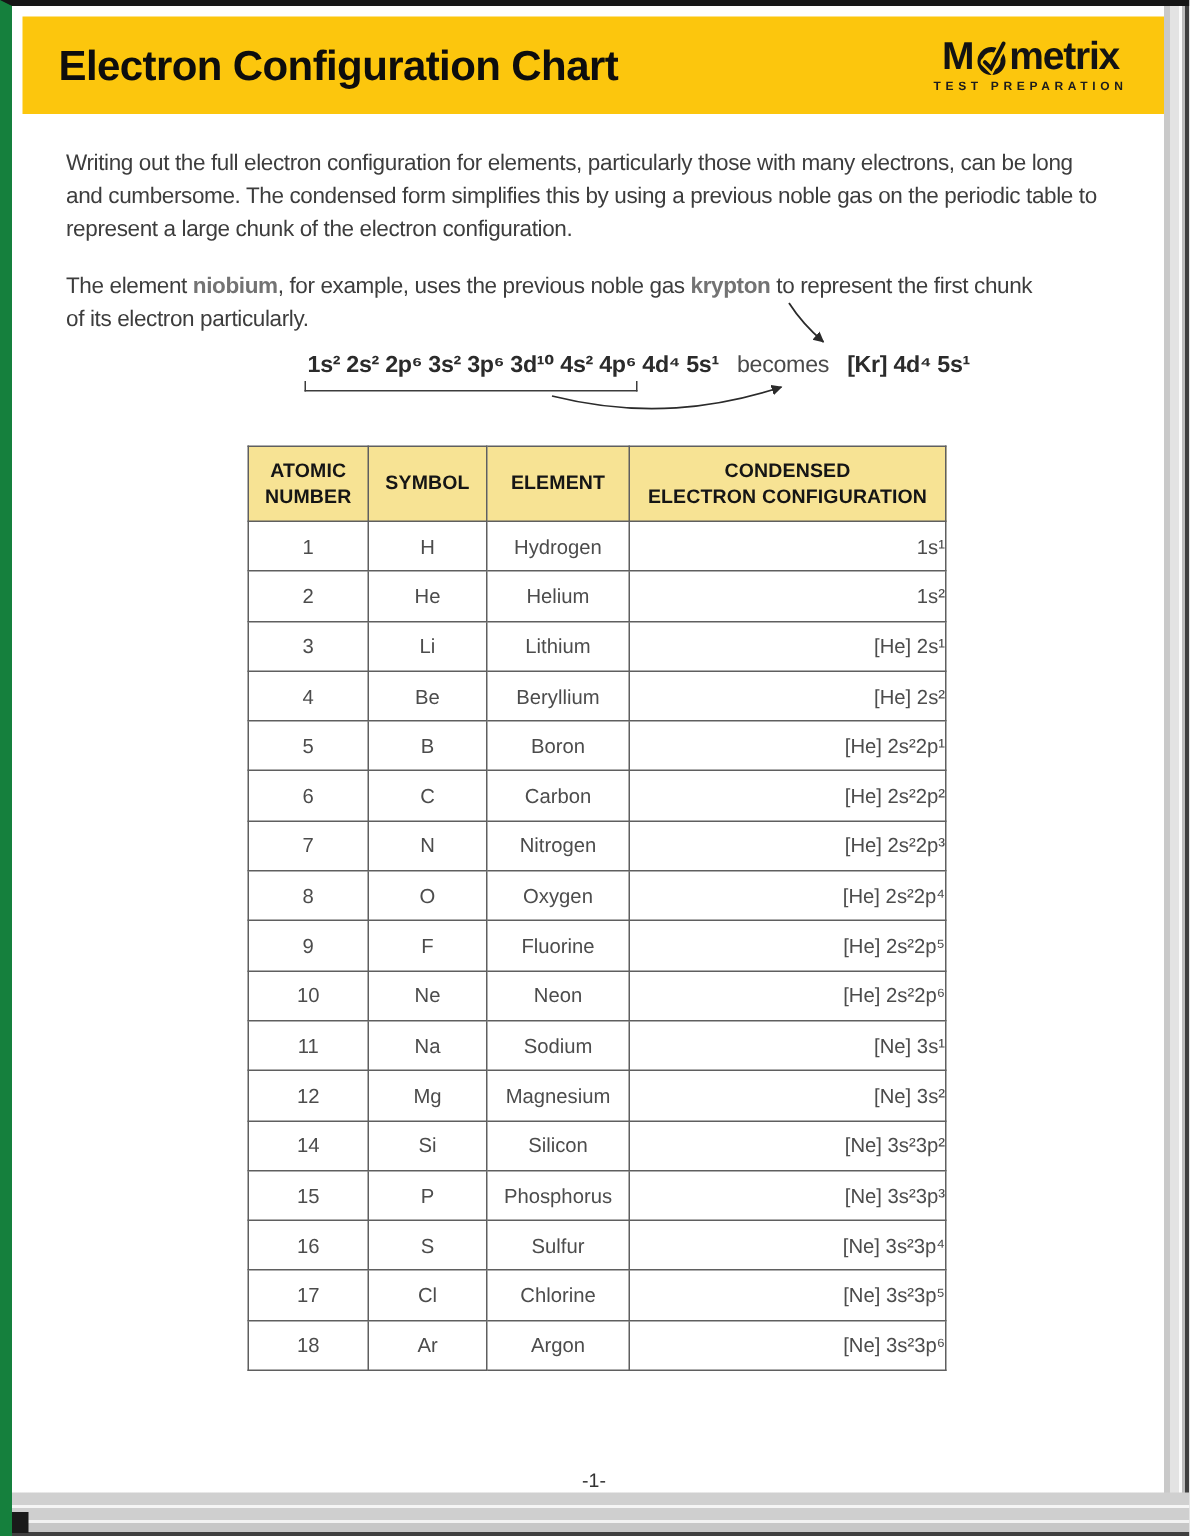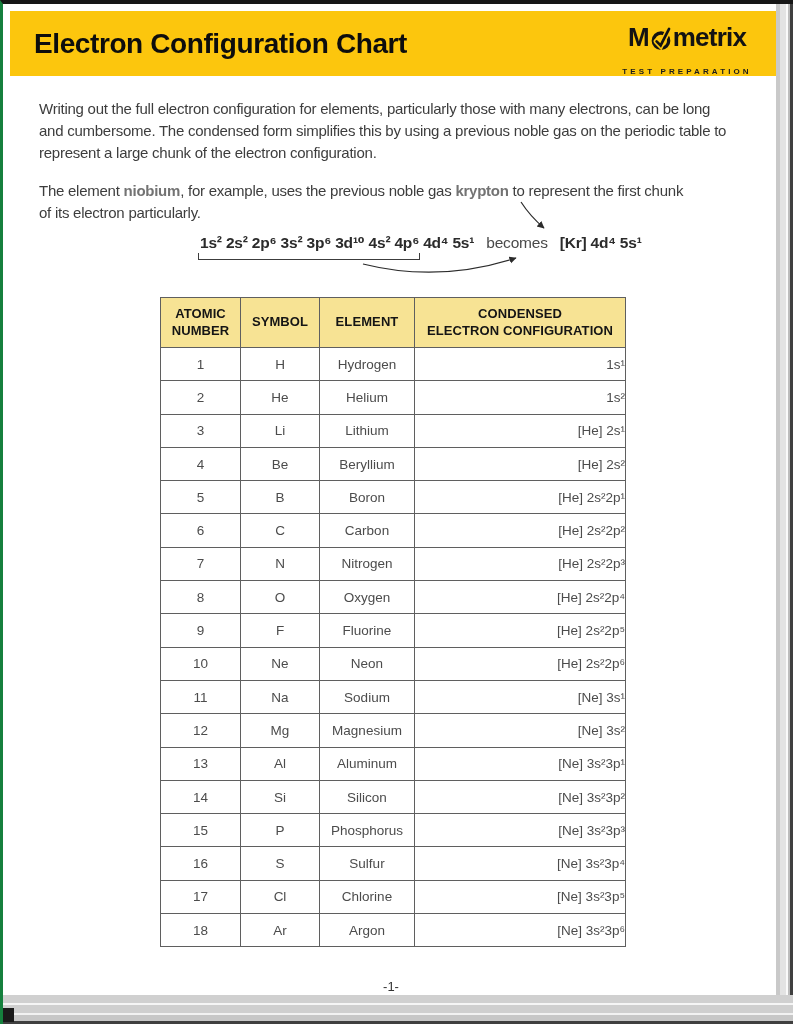--- a/index.html
+++ b/index.html
@@ -2,21 +2,21 @@
 <html><head>
 <meta charset="utf-8">
 <style>
   * { margin:0; padding:0; box-sizing:border-box; }
   html,body { background:#ffffff; }
   body { font-family:"Liberation Sans","DejaVu Sans",sans-serif; }
 
   .frame {
     position:relative; width:793px; height:1024px; overflow:hidden;
     background:#ffffff;
-    border-left:3px solid #15803d; border-top:4px solid #161616;
+    border-left:8px solid #15803d; border-top:4px solid #161616;
   }
 
   
   .edge-right {
     position:absolute; top:0; right:0; bottom:0; width:17px;
     background:linear-gradient(to right,
       #c9c9c9 0 4px, #e3e3e3 4px 10px, #fafafa 10px 12px,
       #bdbdbd 12px 14px, #3f3f3f 14px 17px);
   }
   .edge-bottom {
@@ -39,21 +39,21 @@
     position:absolute; left:24px; top:0; line-height:65px;
     font-size:28px; font-weight:800; color:#0d0d0d; letter-spacing:-0.4px;
   }
   .logo { position:absolute; right:18px; top:13px; width:142px; text-align:center; }
   .wordmark {
     display:flex; align-items:flex-end; justify-content:center;
     font-size:26px; font-weight:800; color:#131313; letter-spacing:-0.8px; line-height:1;
   }
   .wordmark .o-icon { display:inline-block; width:22px; height:27px; margin:0 1px -2px 1px; overflow:visible; }
   .tagline {
-    margin-top:17px; font-size:8px; font-weight:700; color:#1c1c1c;
+    margin-top:3px; font-size:8px; font-weight:700; color:#1c1c1c;
     letter-spacing:3.1px; white-space:nowrap;
   }
 
   
   .para { position:absolute; color:#3d3d3d; font-size:15px; letter-spacing:-0.25px; }
   .para .ln { display:block; white-space:nowrap; line-height:21.8px; }
   .p1 { left:36px; top:94px; }
   .p2 { left:36px; top:176px; }
   .para b { color:#737373; }
 
@@ -244,26 +244,20 @@
     <td class="c-cfg">[Ne] 3s¹</td>
   </tr>
 
   <tr>
     <td class="c-num">12</td>
     <td class="c-sym">Mg</td>
     <td class="c-el">Magnesium</td>
     <td class="c-cfg">[Ne] 3s²</td>
   </tr>
 
-  <tr>
-    <td class="c-num">13</td>
-    <td class="c-sym">Al</td>
-    <td class="c-el">Aluminum</td>
-    <td class="c-cfg">[Ne] 3s²3p¹</td>
-  </tr>
 
   <tr>
     <td class="c-num">14</td>
     <td class="c-sym">Si</td>
     <td class="c-el">Silicon</td>
     <td class="c-cfg">[Ne] 3s²3p²</td>
   </tr>
 
   <tr>
     <td class="c-num">15</td>

